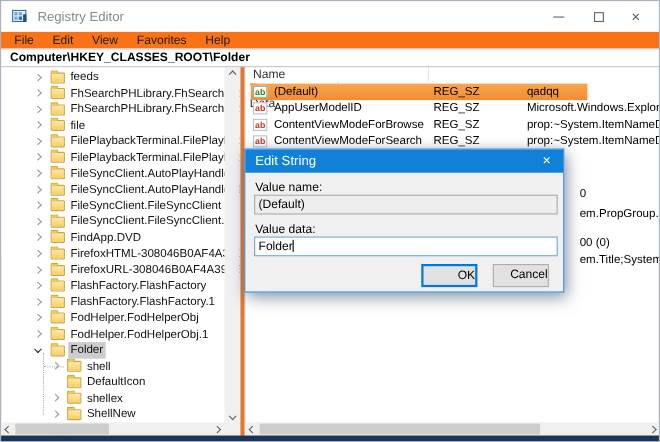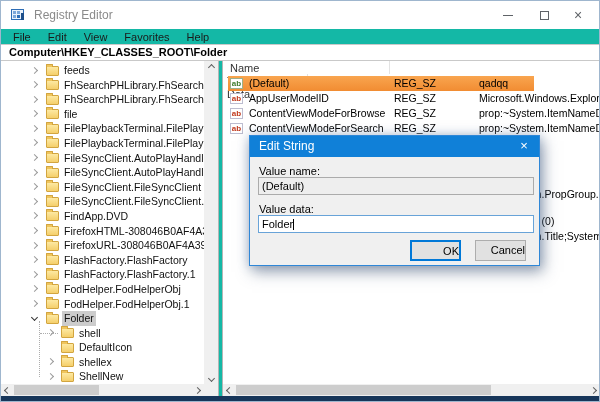--- a/index.html
+++ b/index.html
@@ -1,19 +1,19 @@
 <!DOCTYPE html>
 <html><head>
 <meta charset="utf-8">
 <style>
   html,body{margin:0;padding:0;background:#fff;}
   .window{
     position:relative;width:600px;height:402px;box-sizing:border-box;
     font-family:"Liberation Sans","DejaVu Sans",sans-serif;
-    background:#14b8a6;border:1px solid #9fb6ce;overflow:hidden;
+    background:#f97316;border:1px solid #9fb6ce;overflow:hidden;
   }
   
   .titlebar{position:absolute;left:0;top:0;right:0;height:28px;background:#fff;}
   .app-icon{position:absolute;left:9px;top:6px;width:16px;height:16px;}
   .title-text{position:absolute;left:33px;top:7px;font-size:12px;color:#8a8a8a;}
   .winctl{position:absolute;top:0;height:28px;width:30px;display:flex;align-items:center;justify-content:center;color:#5f6368;}
   .ctl-min{right:76px;}.ctl-max{right:40px;}.ctl-close{right:6px;font-size:14px;line-height:14px;}
   .ctl-min .bar{width:10px;height:1px;background:#5f6368;}
   .ctl-max .box{width:9px;height:9px;border:1px solid #5f6368;box-sizing:border-box;}
   
@@ -62,21 +62,21 @@
   .abico{position:absolute;left:7px;top:2px;width:13px;height:11px;background:#fff;border:1px solid #bdbdd0;font-size:8px;font-weight:bold;color:#c13a1e;line-height:9px;text-align:center;box-sizing:border-box;z-index:1;}
   .lrow.selected .abico{color:#3f7d2e;border-color:#9db08a;}
   .c-name{position:absolute;left:26px;width:140px;overflow:hidden;white-space:nowrap;z-index:1;}
   .c-type{position:absolute;left:171px;width:80px;z-index:1;}
   .c-data{position:absolute;left:256px;right:0;overflow:hidden;white-space:nowrap;z-index:1;}
   .frag{position:absolute;left:304px;font-size:10.5px;color:#000;}
   .frag-0{top:109px;}.frag-1{top:127px;}.frag-2{top:154px;}.frag-3{top:169px;}
   
   .bottom-strip{position:absolute;left:0;right:0;bottom:0;height:5px;background:#17365a;z-index:3;}
   
-  .dialog{position:absolute;left:248px;top:134px;width:291px;height:131px;box-sizing:border-box;background:#f0f0f0;border:1px solid #2f87d7;z-index:10;
+  .dialog{position:absolute;left:221px;top:134px;width:291px;height:131px;box-sizing:border-box;background:#f0f0f0;border:1px solid #2f87d7;z-index:10;
           box-shadow:3px 6px 14px rgba(60,80,110,.5),0 0 10px rgba(90,130,180,.35);}
   .dlg-title{height:21px;background:#1080d8;color:#fff;font-size:12px;line-height:21px;padding-left:9px;position:relative;}
   .dlg-close{position:absolute;right:0;top:0;width:30px;height:21px;text-align:center;font-size:13px;line-height:20px;color:#fff;}
   .dlg-label{position:absolute;left:9px;font-size:11px;color:#000;}
   .lbl-name{top:29px;}.lbl-data{top:67px;}
   .dlg-input{position:absolute;left:8px;width:276px;height:18px;font-size:11px;line-height:15px;padding:1px 3px;box-sizing:border-box;white-space:nowrap;overflow:hidden;}
   .inp-name{top:41px;background:#eeeeee;border:1px solid #ababab;color:#000;}
   .inp-data{top:79px;background:#fff;border:1px solid #68a3d8;color:#000;}
   .caret{display:inline-block;width:1px;height:11px;background:#000;vertical-align:-2px;}
   .dlg-btn{position:absolute;top:104px;width:51px;height:21px;background:#e1e1e1;font-size:11px;text-align:right;line-height:18px;box-sizing:border-box;color:#000;}

